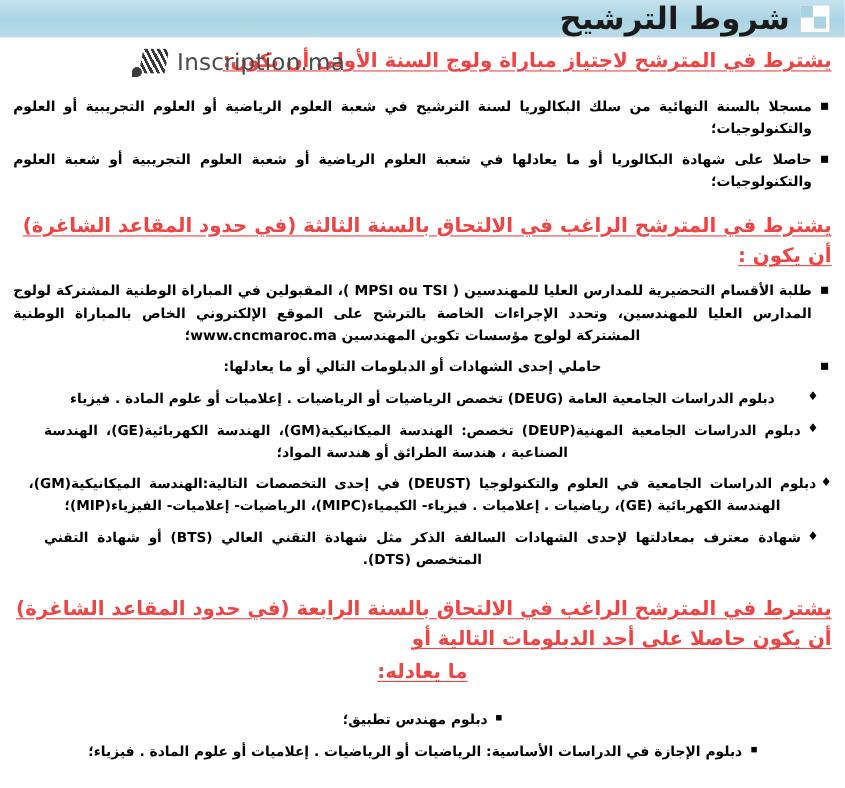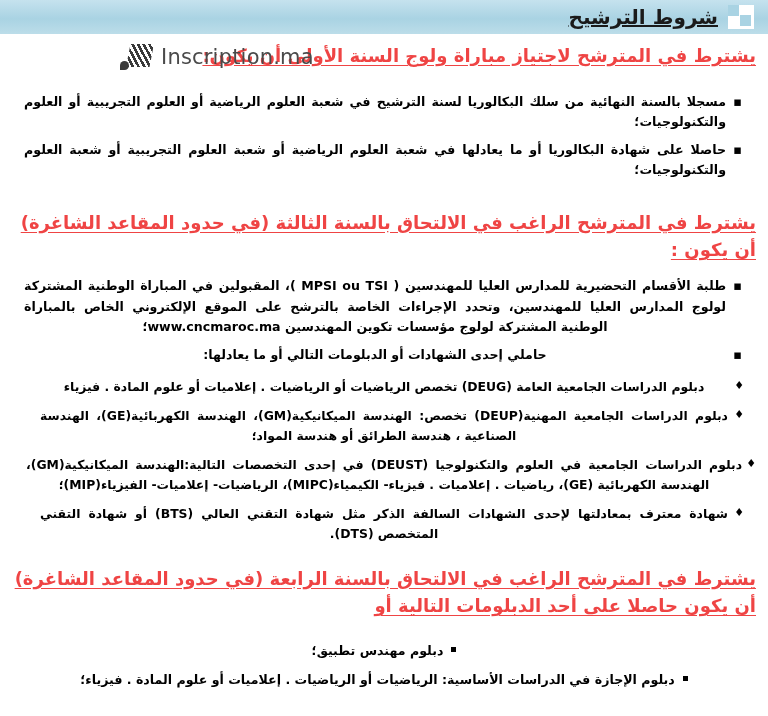--- a/index.html
+++ b/index.html
@@ -50,27 +50,26 @@
   }
   .header-logo-mark .inner {
     position: absolute;
     right: 3px;
     bottom: 3px;
     width: 11px;
     height: 11px;
     background: #a9d3e3;
   }
   .header-title {
-    font-size: 20px;
+    font-size: 28px;
     font-weight: bold;
     color: #1a1a1a;
     letter-spacing: 0px;
     line-height: 1;
     white-space: nowrap;
-    text-decoration: underline;
   }
   .header-underline {
     height: 2px;
     background: #ffffff;
   }
 
   
   .content {
     padding: 6px 12px 0 12px;
     box-sizing: border-box;
@@ -135,21 +134,21 @@
     color: #ef4444;
   }
   .section-head.centered-tail {
     text-align: center;
   }
 
   .head-gap-a { height: 2px; }
 
   ul.bullets {
     list-style: none;
-    margin: 12px;
+    margin: 0;
     padding: 0;
   }
   ul.bullets > li {
     position: relative;
     font-size: 12.6px;
     font-weight: bold;
     line-height: 1.62;
     text-align: justify;
     text-align-last: right;
     padding-right: 18px;
@@ -285,20 +284,21 @@
     <li>دبلوم الدراسات الجامعية العامة (DEUG) تخصص الرياضيات أو الرياضيات . إعلاميات أو علوم المادة . فيزياء</li>
     <li>دبلوم الدراسات الجامعية المهنية(DEUP) تخصص: الهندسة الميكانيكية(GM)، الهندسة الكهربائية(GE)، الهندسة الصناعية ، هندسة الطرائق أو هندسة المواد؛</li>
     <li class="wide">دبلوم الدراسات الجامعية في العلوم والتكنولوجيا (DEUST) في إحدى التخصصات التالية:الهندسة الميكانيكية(GM)، الهندسة الكهربائية (GE)، رياضيات . إعلاميات . فيزياء- الكيمياء(MIPC)، الرياضيات- إعلاميات- الفيزياء(MIP)؛</li>
     <li>شهادة معترف بمعادلتها لإحدى الشهادات السالفة الذكر مثل شهادة التقني العالي (BTS) أو شهادة التقني المتخصص (DTS).</li>
   </ul>
 
   <div class="gap-lg"></div>
 
   <h2 class="section-head">يشترط في المترشح الراغب في الالتحاق بالسنة الرابعة (في حدود المقاعد الشاغرة) أن يكون حاصلا على أحد الدبلومات التالية أو</h2>
   <div class="head-gap-a"></div>
+  <h2 class="section-head centered-tail">ما يعادله:</h2>
 
   <div class="gap-sm"></div>
 
   <ul class="finallist">
     <li><span class="sq"></span><span>دبلوم مهندس تطبيق؛</span></li>
     <li><span class="sq"></span><span>دبلوم الإجازة في الدراسات الأساسية: الرياضيات أو الرياضيات . إعلاميات أو علوم المادة . فيزياء؛</span></li>
 
   </ul>
 
 </div>

